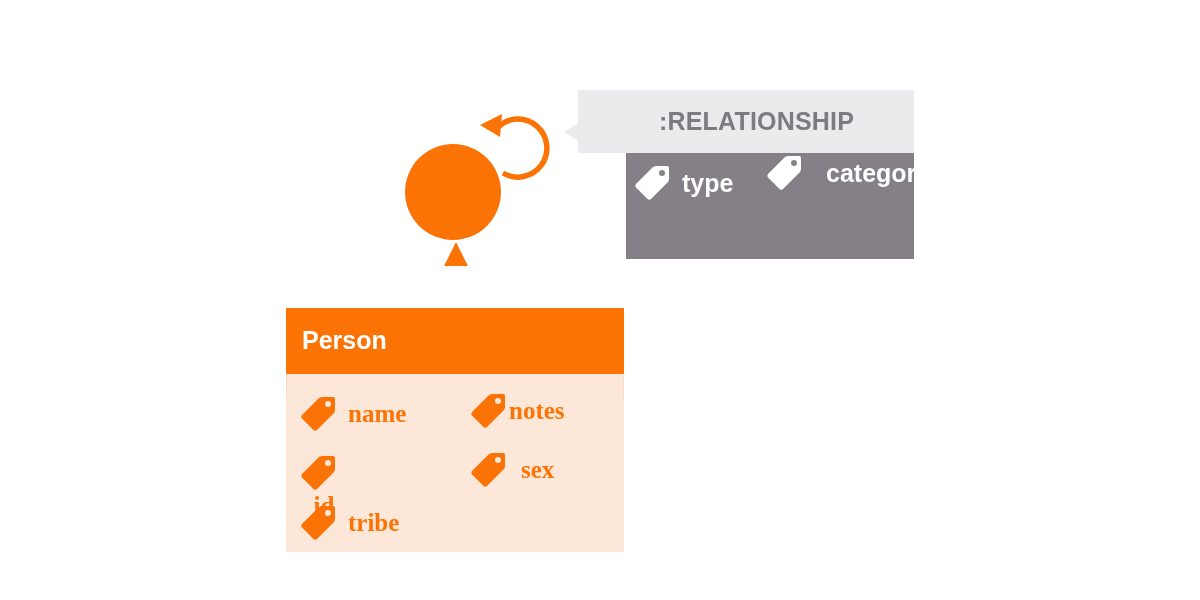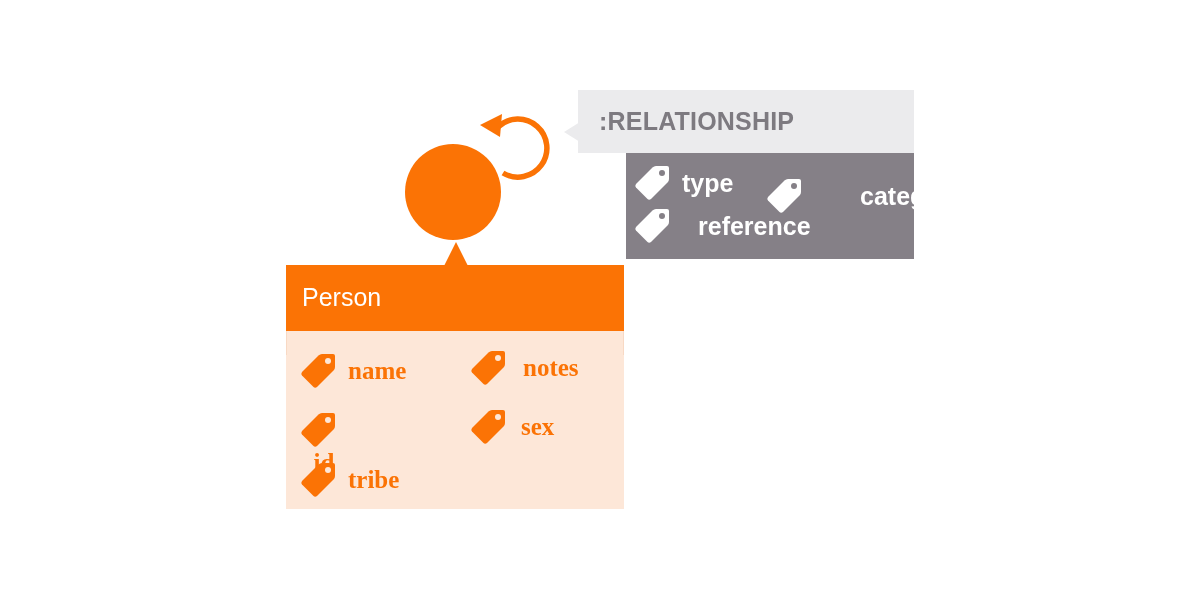--- a/index.html
+++ b/index.html
@@ -16,33 +16,33 @@
     border-radius: 50%; background: var(--orange);
   }
   .loop-svg { left: 470px; top: 100px; width: 100px; height: 90px; }
   .node-pointer { left: 444px; top: 242px; width: 24px; height: 24px; }
 
   
   .rel-box { left: 578px; top: 90px; width: 336px; height: 169px; }
   .rel-header {
     height: 63px; background: #EBEBED; color: #7D7A80;
     font-weight: bold; font-size: 25px; line-height: 63px;
-    padding-left: 21px; box-sizing: border-box; letter-spacing: 0.2px;
+    padding-left: 21px; box-sizing: border-box; letter-spacing: 0.2px; text-align: center;
   }
   .rel-pointer { left: 564px; top: 122px; width: 16px; height: 20px; }
   .rel-body {
     height: 106px; background: #858087; position: relative; margin-left: 48px;
   }
 
   
   .person-box { left: 286px; top: 265px; width: 338px; height: 244px; }
   .person-header {
     height: 66px; background: var(--orange); color: #fff;
-    font-weight: normal; font-size: 25px; line-height: 64px;
-    padding-left: 16px; box-sizing: border-box;
+    font-weight: bold; font-size: 25px; line-height: 64px;
+    padding-left: 16px; box-sizing: border-box; margin-top: 43px;
   }
   .person-body { height: 178px; background: #FDE7D8; position: relative; font-family: Liberation Serif, serif; }
   .person-body-band {
     position: absolute; left: 0; top: 0; width: 100%; height: 24px;
     border-left: 1px solid #F8D9C4; border-right: 1px solid #F8D9C4; box-sizing: border-box;
   }
 
   .prop { position: absolute; display: flex; align-items: center; }
   .prop .tag { width: 38px; height: 38px; flex: 0 0 auto; }
   .prop .label { font-weight: bold; font-size: 25px; margin-left: 10px; white-space: nowrap; }
@@ -72,33 +72,26 @@
 <div class="abs rel-box">
   <div class="rel-header">:RELATIONSHIP</div>
   <div class="rel-body">
     <div class="prop" style="left:8px; top:11px;">
       <svg class="tag" viewBox="0 0 38 38">
         <path d="M22 4 L33 4 Q35 4 35 6 L35 17 Q35 19 33.5 20.5 L17 37 Q15 38.5 13.5 37 L2 25.5 Q0.5 24 2 22 L18.5 5.5 Q20 4 22 4 Z" fill="#ffffff" transform="translate(0,-2)"></path>
         <circle cx="28" cy="9" r="3" fill="#858087"></circle>
       </svg>
       <span class="label">type</span>
     </div>
-    <div class="prop" style="left:140px; top:24px;gap:34px;">
+    <div class="prop" style="left:140px; top:1px;">
       <svg class="tag" viewBox="0 0 38 38">
         <path d="M22 4 L33 4 Q35 4 35 6 L35 17 Q35 19 33.5 20.5 L17 37 Q15 38.5 13.5 37 L2 25.5 Q0.5 24 2 22 L18.5 5.5 Q20 4 22 4 Z" fill="#ffffff" transform="translate(0,-2)"></path>
         <circle cx="28" cy="9" r="3" fill="#858087"></circle>
       </svg>
       <span class="label" style="margin-left:22px;">category</span>
-    </div>
-    <div class="prop" style="left:8px; top:54px;">
-      <svg class="tag" viewBox="0 0 38 38">
-        <path d="M22 4 L33 4 Q35 4 35 6 L35 17 Q35 19 33.5 20.5 L17 37 Q15 38.5 13.5 37 L2 25.5 Q0.5 24 2 22 L18.5 5.5 Q20 4 22 4 Z" fill="#ffffff" transform="translate(0,-2)"></path>
-        <circle cx="28" cy="9" r="3" fill="#858087"></circle>
-      </svg>
-      <span class="label" style="margin-left:26px;">reference</span>
     </div>
   </div>
 </div>
 
 <div class="abs person-box">
   <div class="person-header">Person</div>
   <div class="person-body">
     <div class="person-body-band"></div>
 
     <div class="prop" style="left:14px; top:21px;">
@@ -106,21 +99,21 @@
         <path d="M22 4 L33 4 Q35 4 35 6 L35 17 Q35 19 33.5 20.5 L17 37 Q15 38.5 13.5 37 L2 25.5 Q0.5 24 2 22 L18.5 5.5 Q20 4 22 4 Z" fill="#FB7305" transform="translate(0,-2)"></path>
         <circle cx="28" cy="9" r="3" fill="#FDE7D8"></circle>
       </svg>
       <span class="label">name</span>
     </div>
     <div class="prop" style="left:184px; top:18px;">
       <svg class="tag" viewBox="0 0 38 38">
         <path d="M22 4 L33 4 Q35 4 35 6 L35 17 Q35 19 33.5 20.5 L17 37 Q15 38.5 13.5 37 L2 25.5 Q0.5 24 2 22 L18.5 5.5 Q20 4 22 4 Z" fill="#FB7305" transform="translate(0,-2)"></path>
         <circle cx="28" cy="9" r="3" fill="#FDE7D8"></circle>
       </svg>
-      <span class="label" style="margin-left:15px;">notes</span>
+      <span class="label" style="margin-left:1px;">notes</span>
     </div>
     <div class="prop" style="left:14px; top:80px;flex-direction:column;">
       <svg class="tag" viewBox="0 0 38 38">
         <path d="M22 4 L33 4 Q35 4 35 6 L35 17 Q35 19 33.5 20.5 L17 37 Q15 38.5 13.5 37 L2 25.5 Q0.5 24 2 22 L18.5 5.5 Q20 4 22 4 Z" fill="#FB7305" transform="translate(0,-2)"></path>
         <circle cx="28" cy="9" r="3" fill="#FDE7D8"></circle>
       </svg>
       <span class="label">id</span>
     </div>
     <div class="prop" style="left:14px; top:130px;">
       <svg class="tag" viewBox="0 0 38 38">

